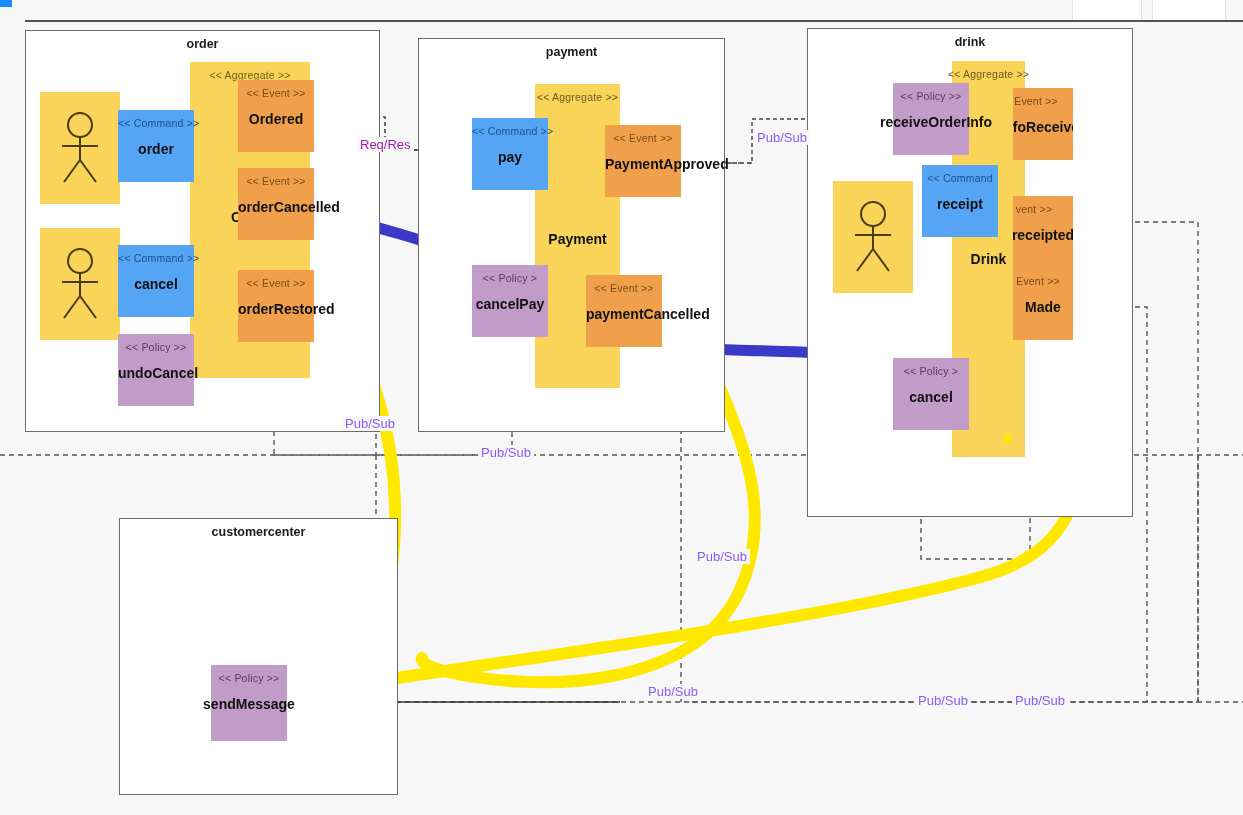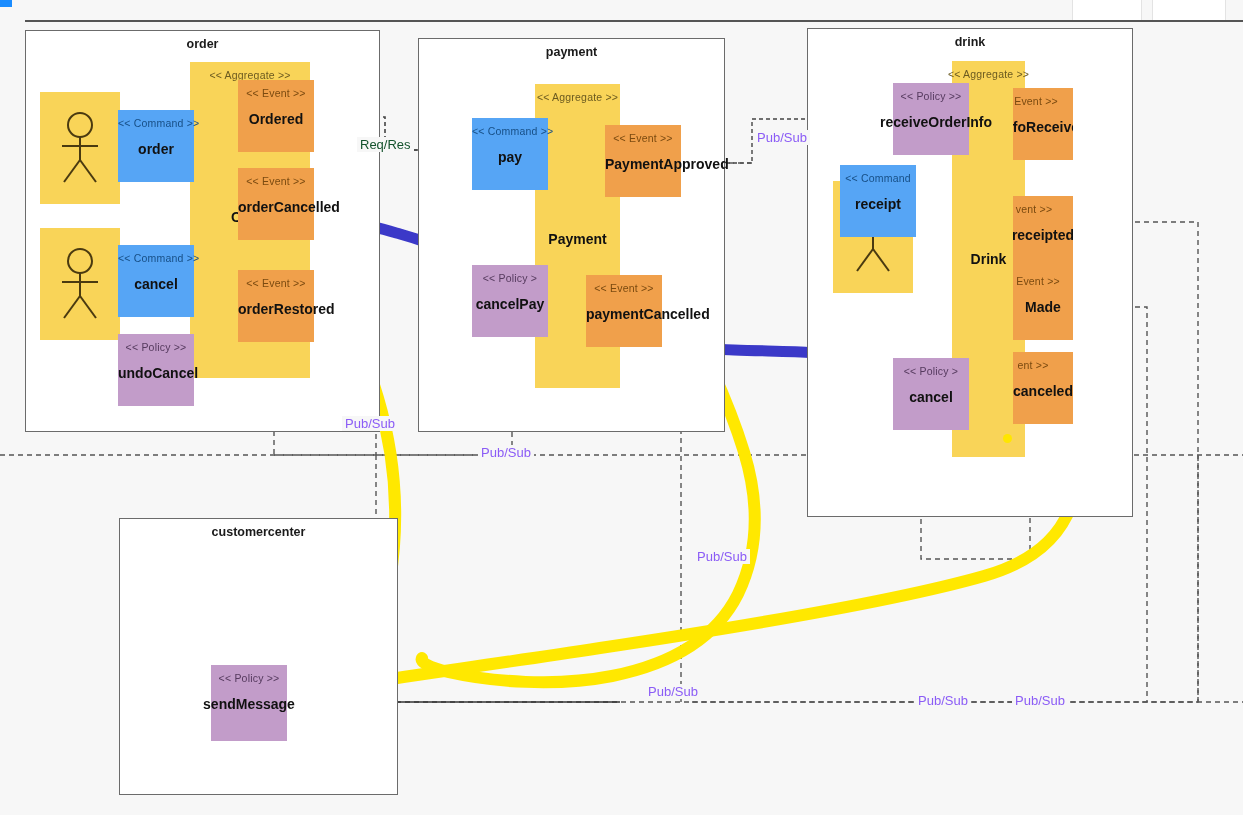--- a/index.html
+++ b/index.html
@@ -39,21 +39,21 @@
   .c-view .stereo{color:#13523a;}
   .c-actor{background:#f9d458;}
 
   .agg-name{position:absolute;left:0;right:0;text-align:center;font-size:14px;font-weight:bold;color:#111;}
 
   
   .actor svg{position:absolute;left:50%;top:50%;transform:translate(-50%,-50%);}
 
   
   .edge-label{position:absolute;font-size:13px;color:#8b5cf6;background:#f7f7f7;padding:0 3px;white-space:nowrap;}
-  .edge-label.req{color:#14532d;}
+  .edge-label.req{color:#a21caf;}
 
   .ydot{position:absolute;width:9px;height:9px;border-radius:50%;background:#ffe600;}
 </style>
 </head>
 <body>
 
 <div id="canvas">
 
   <div class="topbar">
     <div class="topbar-accent"></div>
@@ -257,45 +257,41 @@
       <line x1="28" y1="50" x2="12" y2="72" stroke="#4a3a10" stroke-width="2"></line>
       <line x1="28" y1="50" x2="44" y2="72" stroke="#4a3a10" stroke-width="2"></line>
     </svg>
   </div>
 
   <div class="card c-pol" style="left:893px;top:83px;width:76px;height:72px;">
     <div class="stereo">&lt;&lt; Policy &gt;&gt;</div>
     <div class="nm" style="margin-left:-13px;width:102px;">receiveOrderInfo</div>
   </div>
 
-  <div class="card c-cmd" style="left:840px;top:165px;width:76px;height:72px;">
+  <div class="card c-cmd" style="left:922px;top:165px;width:76px;height:72px;">
     <div class="stereo">&lt;&lt; Command</div>
     <div class="nm">receipt</div>
   </div>
 
   <div class="card c-pol" style="left:893px;top:358px;width:76px;height:72px;">
     <div class="stereo">&lt;&lt; Policy &gt;</div>
     <div class="nm">cancel</div>
   </div>
 
   <div class="card c-evt" style="left:1013px;top:88px;width:60px;height:72px;overflow:hidden;">
     <div class="stereo" style="margin-left:-14px;">Event &gt;&gt;</div>
     <div class="nm" style="margin-left:-17px;width:96px;">infoReceived</div>
   </div>
   <div class="card c-evt" style="left:1013px;top:196px;width:60px;height:72px;overflow:hidden;">
     <div class="stereo" style="margin-left:-18px;">vent &gt;&gt;</div>
     <div class="nm" style="margin-left:-18px;width:96px;">receipted</div>
   </div>
   <div class="card c-evt" style="left:1013px;top:268px;width:60px;height:72px;overflow:hidden;">
     <div class="stereo" style="margin-left:-10px;">Event &gt;&gt;</div>
     <div class="nm" style="margin-left:-12px;width:84px;">Made</div>
-  </div>
-  <div class="card c-evt" style="left:1013px;top:352px;width:60px;height:72px;overflow:hidden;">
-    <div class="stereo" style="margin-left:-20px;">ent &gt;&gt;</div>
-    <div class="nm" style="margin-left:-18px;width:96px;">canceled</div>
   </div>
 
   <div class="bc" style="left:119px;top:518px;width:279px;height:277px;">
     <div class="bc-title">customercenter</div>
   </div>
 
   <div class="card c-pol" style="left:211px;top:665px;width:76px;height:76px;">
     <div class="stereo">&lt;&lt; Policy &gt;&gt;</div>
     <div class="nm" style="margin-left:-16px;width:108px;">sendMessage</div>
   </div>

